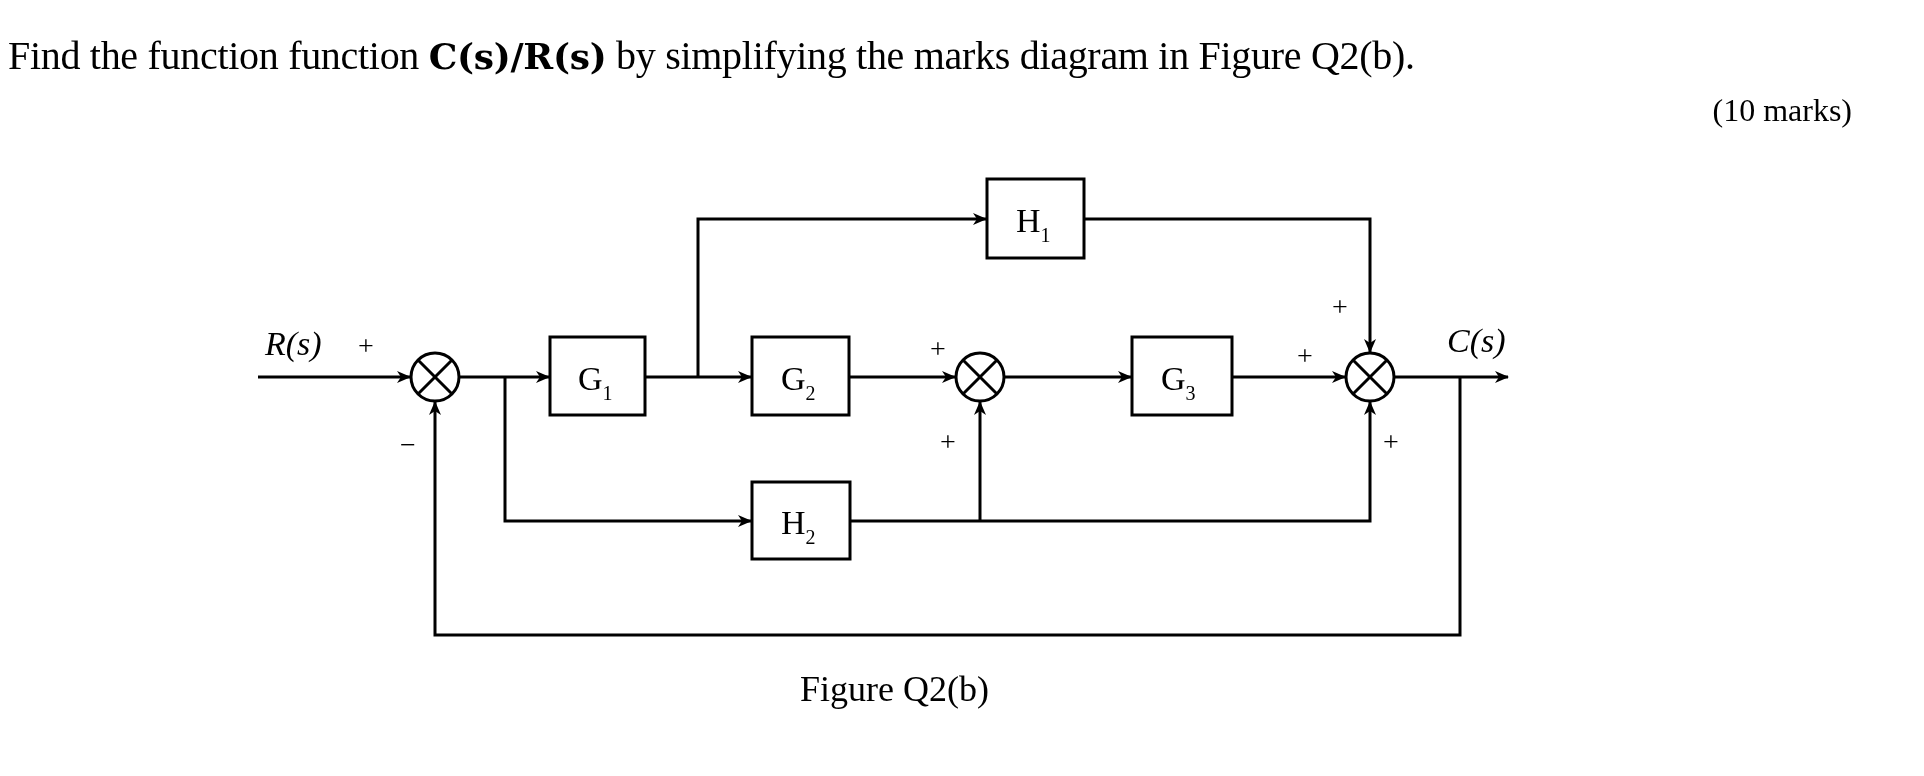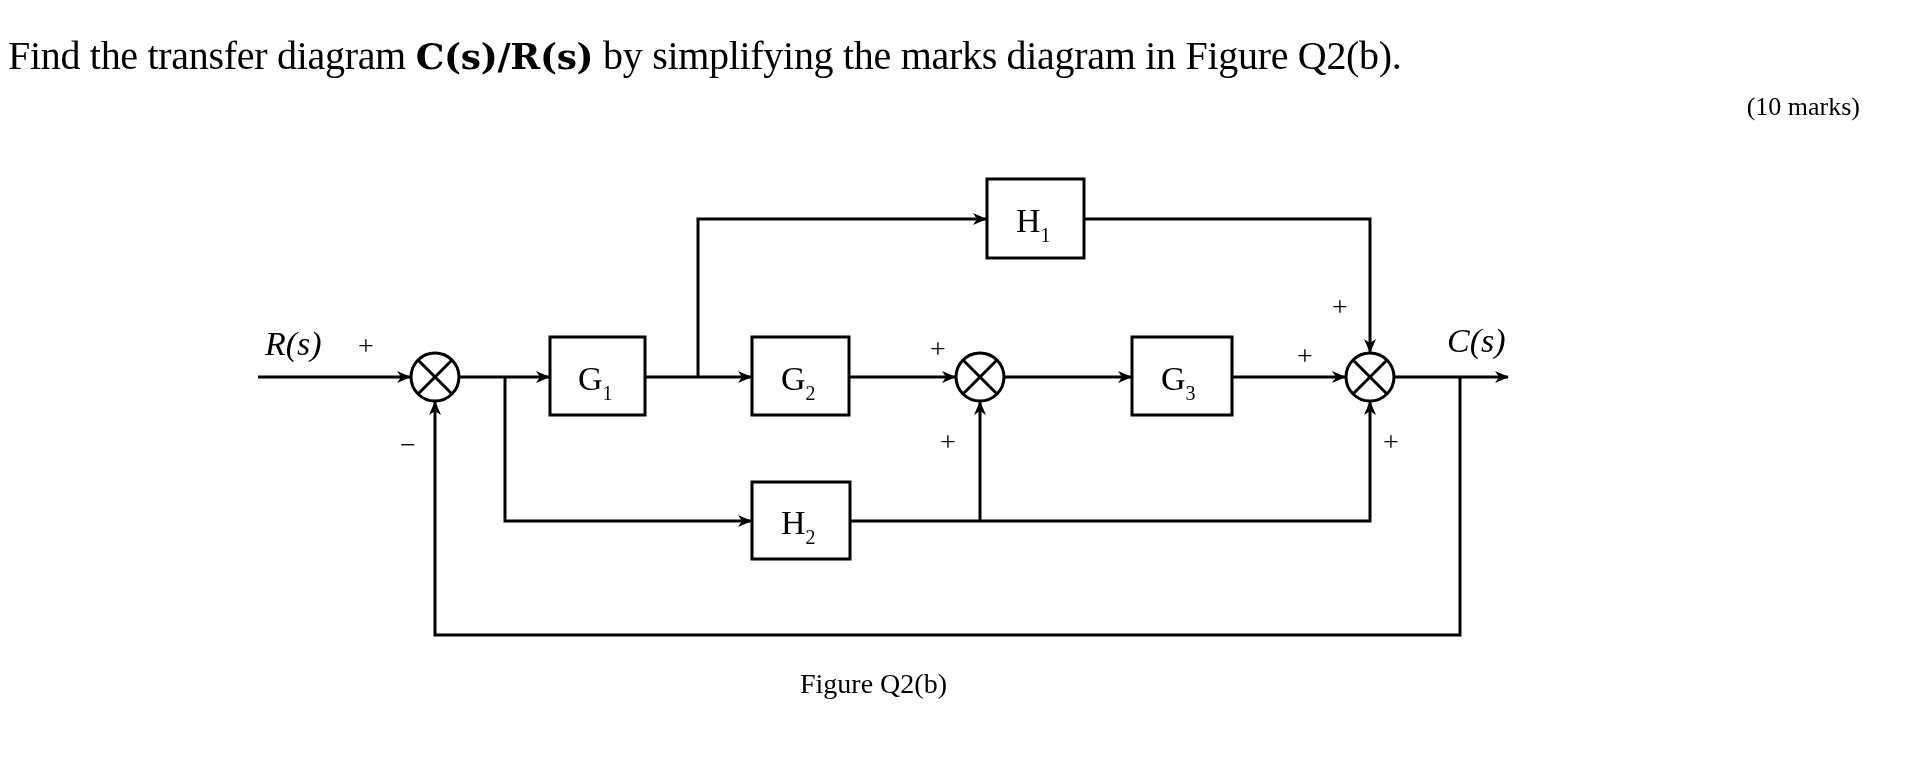--- a/index.html
+++ b/index.html
@@ -1,32 +1,32 @@
 <!DOCTYPE html>
 <html><head>
 <meta charset="utf-8">
 <style>
   html, body { margin: 0; padding: 0; background: #ffffff; }
   body { width: 1924px; height: 776px; position: relative; overflow: hidden;
          font-family: "Liberation Serif", "DejaVu Serif", serif; color: #000; }
   .question { position: absolute; left: 8px; top: 32px; font-size: 40px; white-space: nowrap; letter-spacing: -0.3px; }
   .question .math { font-weight: bold; font-family: "DejaVu Serif", serif; font-size: 36px; }
-  .marks { position: absolute; right: 64px; top: 92px; font-size: 26px; }
-  .caption { position: absolute; left: 800px; top: 668px; font-size: 28px; text-align: right; }
+  .marks { position: absolute; right: 72px; top: 92px; font-size: 32px; }
+  .caption { position: absolute; left: 800px; top: 668px; font-size: 36px; text-align: right; }
   svg { position: absolute; left: 0; top: 0; }
   svg text { font-family: "Liberation Serif", "DejaVu Serif", serif; fill: #000; }
   .sig { font-style: italic; font-size: 34px; }
   .sign { font-size: 28px; }
   .blk { font-size: 34px; }
   .sub { font-size: 20px; }
 </style>
 </head>
 <body>
 
-<div class="question"><span>Find the transfer diagram </span><span class="math">C(s)/R(s)</span><span> by simplifying the marks diagram in Figure Q2(b).</span></div>
+<div class="question"><span>Find the function function </span><span class="math">C(s)/R(s)</span><span> by simplifying the marks diagram in Figure Q2(b).</span></div>
 <div class="marks">(10 marks)</div>
 
 <svg width="1924" height="776" viewBox="0 0 1924 776">
   <defs>
     <marker id="arr" markerWidth="14" markerHeight="12" refX="13" refY="6" orient="auto" markerUnits="userSpaceOnUse">
       <path d="M0,0 L14,6 L0,12 L4,6 Z" fill="#000"></path>
     </marker>
   </defs>
   <g stroke="#000" stroke-width="3" fill="none">
 

